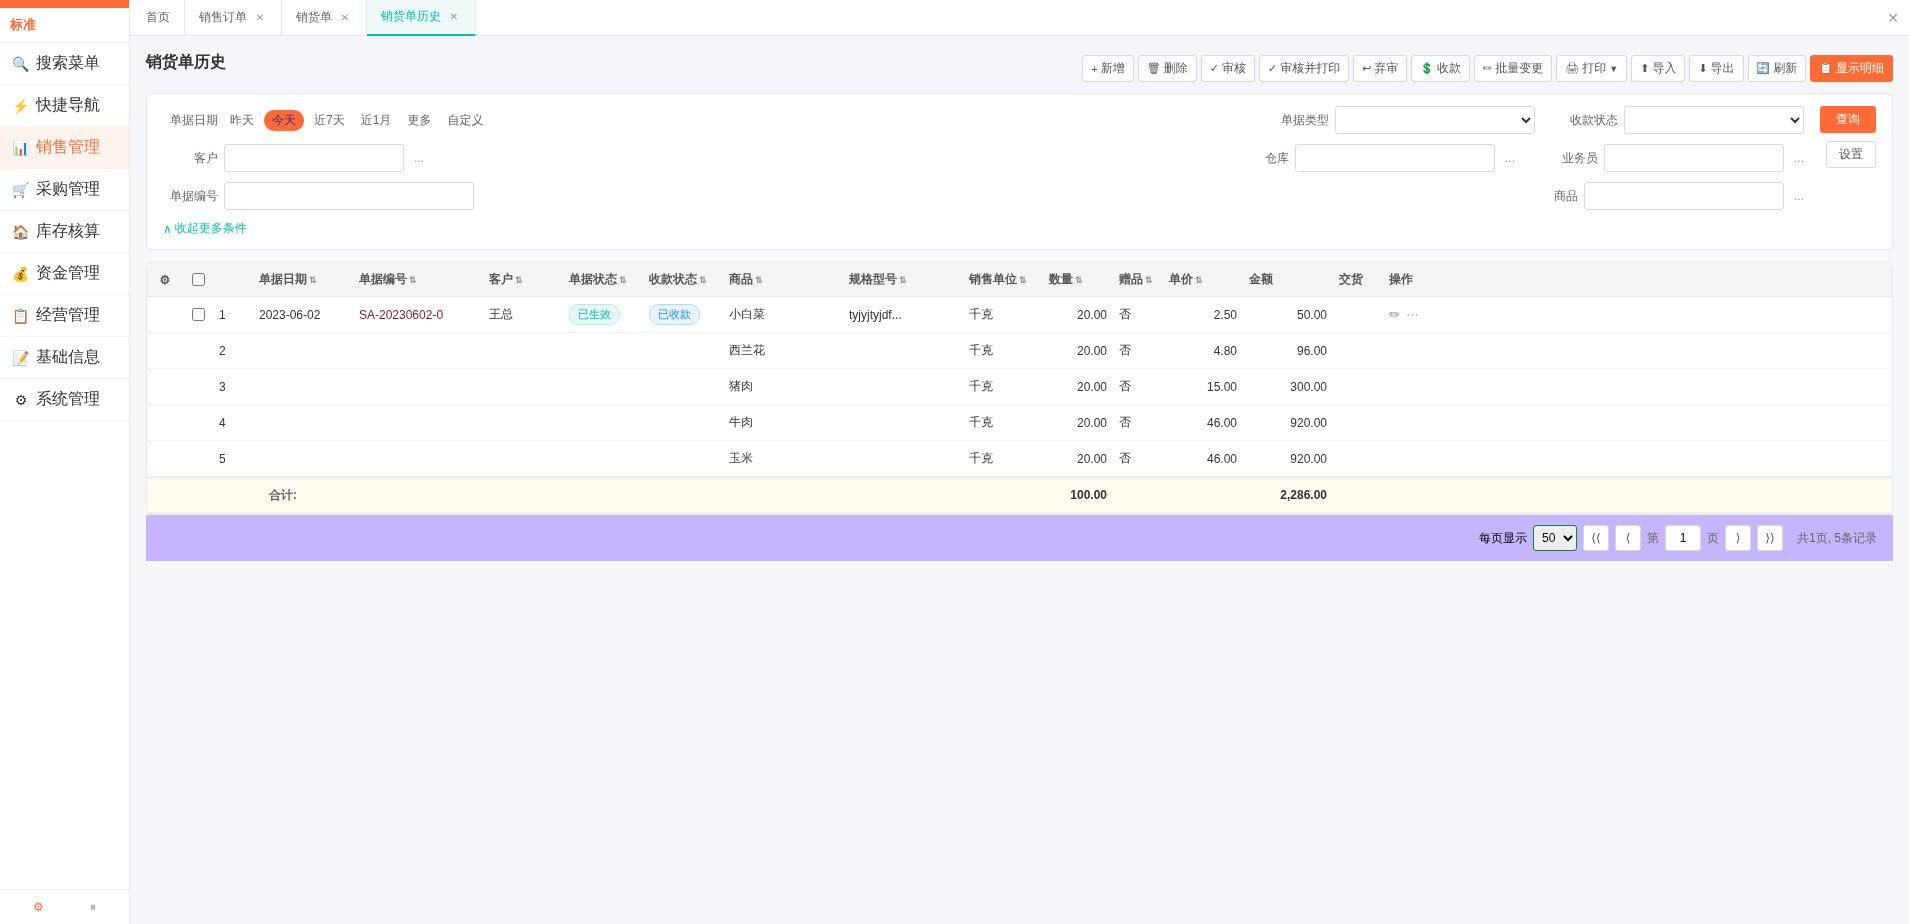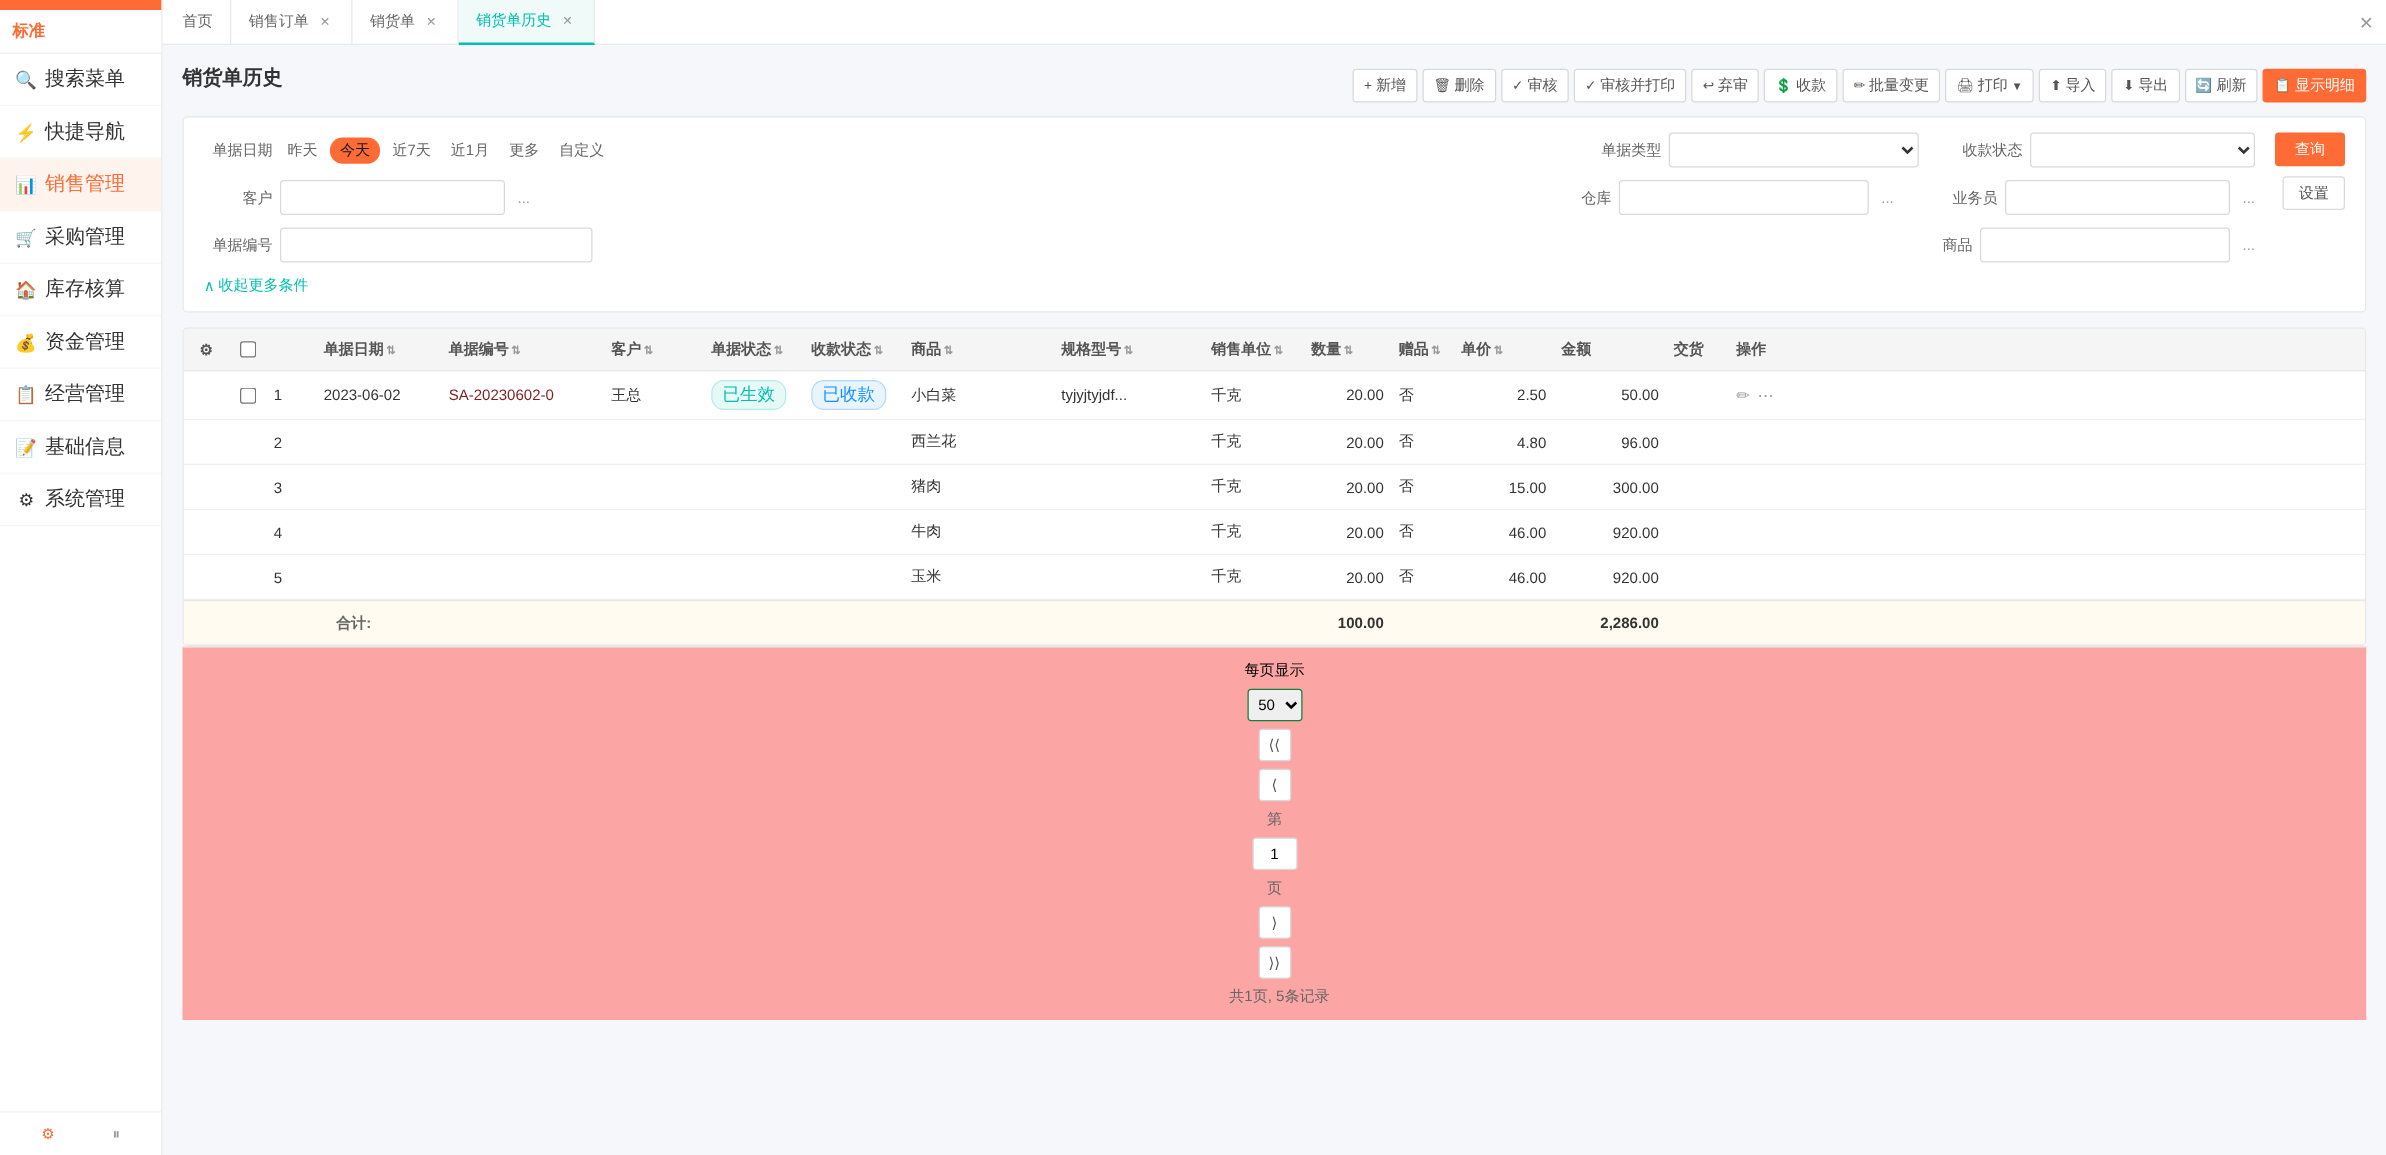--- a/index.html
+++ b/index.html
@@ -39,21 +39,21 @@
     
     .filter-panel { background: #fff; border: 1px solid #e8e8e8; border-radius: 4px; padding: 12px 16px; margin-bottom: 12px; }
     .filter-row { display: flex; align-items: center; margin-bottom: 10px; flex-wrap: wrap; gap: 8px; }
     .filter-row:last-child { margin-bottom: 0; }
     .filter-item { display: flex; align-items: center; gap: 6px; }
     .filter-label { color: #666; white-space: nowrap; min-width: 55px; text-align: right; }
     .filter-input { border: 1px solid #d9d9d9; border-radius: 3px; padding: 4px 8px; height: 28px; min-width: 150px; font-size: 12px; color: #333; outline: none; }
     .filter-select { border: 1px solid #d9d9d9; border-radius: 3px; padding: 4px 8px; height: 28px; min-width: 150px; font-size: 12px; color: #333; outline: none; background: #fff; }
     .date-range-btns { display: flex; align-items: center; gap: 4px; }
     .date-btn { padding: 2px 6px; border: none; background: none; cursor: pointer; color: #666; font-size: 12px; }
-    .date-btn.active { background: #ff6b35; color: #0f172a; border-radius: 10px; padding: 2px 8px; }
+    .date-btn.active { background: #ff6b35; color: #4c1d95; border-radius: 10px; padding: 2px 8px; }
     .date-range-text { color: #666; font-size: 12px; margin-left: 4px; }
     .filter-dots { color: #999; cursor: pointer; margin-left: 4px; }
     .collapse-btn { display: flex; align-items: center; gap: 3px; color: #00bfb0; cursor: pointer; font-size: 12px; margin-top: 4px; }
     .query-btn { background: #ff6b35; border: none; color: #fff; padding: 5px 16px; border-radius: 3px; cursor: pointer; font-size: 12px; }
     .set-btn { background: #fff; border: 1px solid #d9d9d9; color: #555; padding: 4px 12px; border-radius: 3px; cursor: pointer; font-size: 12px; margin-top: 4px; display: block; }
     .filter-right-actions { margin-left: auto; display: flex; flex-direction: column; align-items: flex-end; gap: 4px; }
     
     
     .table-container { background: #fff; border: 1px solid #e8e8e8; border-radius: 4px; overflow: hidden; }
     .table-header-row { display: flex; background: #f5f5f5; border-bottom: 1px solid #e8e8e8; }
@@ -77,33 +77,33 @@
     .col-spec { width: 120px; }
     .col-unit { width: 80px; }
     .col-qty { width: 70px; text-align: right; }
     .col-gift { width: 50px; }
     .col-price { width: 80px; text-align: right; }
     .col-amount { width: 90px; text-align: right; }
     .col-trade { width: 50px; }
     .col-action { width: 70px; }
     
     
-    .badge { display: inline-flex; align-items: center; padding: 2px 8px; border-radius: 10px; font-size: 14px; }
+    .badge { display: inline-flex; align-items: center; padding: 2px 8px; border-radius: 10px; font-size: 11px; }
     .badge-green { background: #e6f9f7; color: #00bfb0; border: 1px solid #b3ece8; }
     .badge-blue { background: #e8f4ff; color: #1890ff; border: 1px solid #b3d8ff; }
     
     
     .link { color: #7f1d1d; cursor: pointer; text-decoration: none; }
     
     
     .action-icons { display: flex; gap: 6px; }
     .action-icon { color: #999; cursor: pointer; font-size: 13px; }
     
     
-    .pagination { display: flex; align-items: center; justify-content: flex-end; padding: 10px 16px; background: #fca5a5; border-top: 1px solid #f0f0f0; gap: 6px; flex-direction: column; }
+    .pagination { display: flex; align-items: center; justify-content: flex-end; padding: 10px 16px; background: #c4b5fd; border-top: 1px solid #f0f0f0; gap: 6px; }
     .page-btn { width: 26px; height: 26px; border: 1px solid #d9d9d9; background: #fff; border-radius: 3px; cursor: pointer; display: flex; align-items: center; justify-content: center; color: #555; font-size: 12px; }
     .page-input { width: 36px; height: 26px; border: 1px solid #d9d9d9; border-radius: 3px; text-align: center; font-size: 12px; outline: none; }
     .per-page-select { height: 26px; border: 1px solid #15803d; border-radius: 3px; padding: 0 4px; font-size: 12px; outline: none; }
     
     
     .summary-label { color: #666; padding-left: 16px; }
     
     
     ::-webkit-scrollbar { width: 6px; height: 6px; }
     ::-webkit-scrollbar-track { background: #f1f1f1; }

